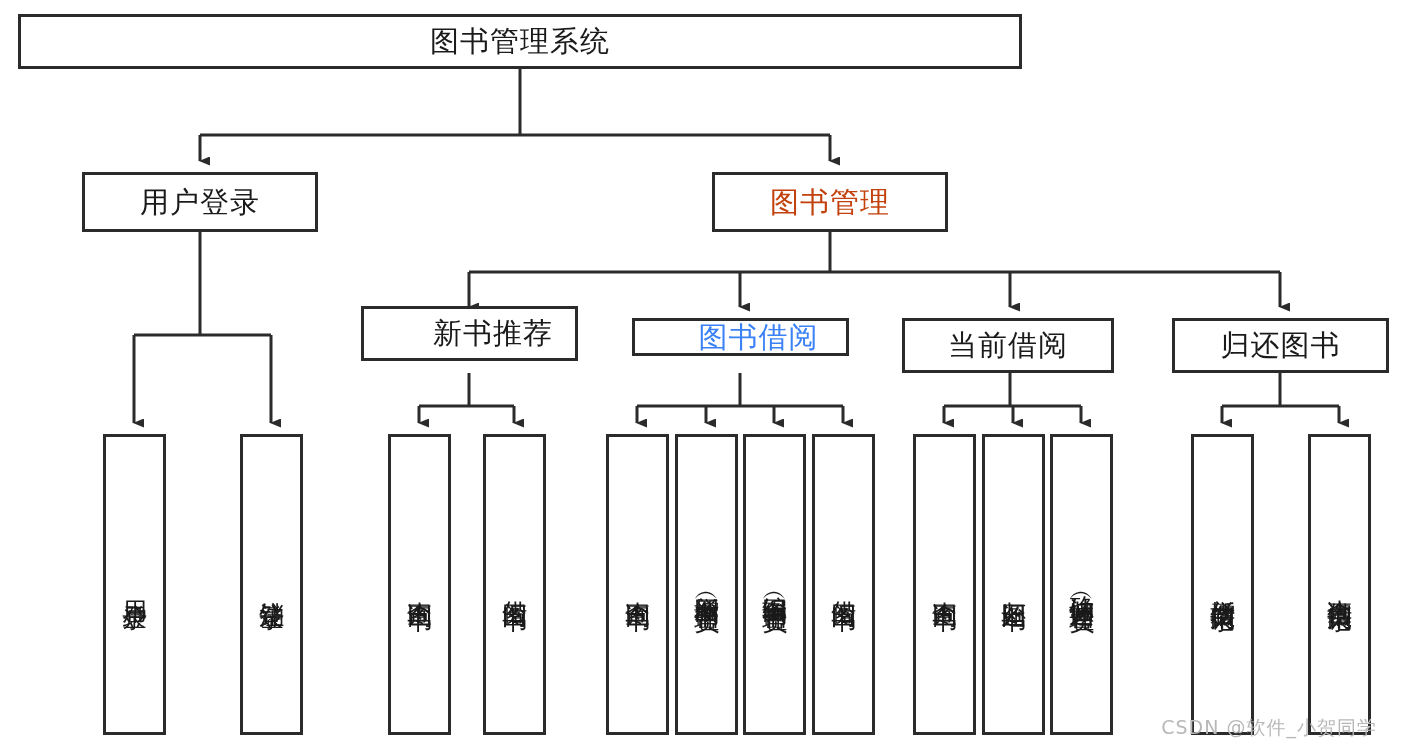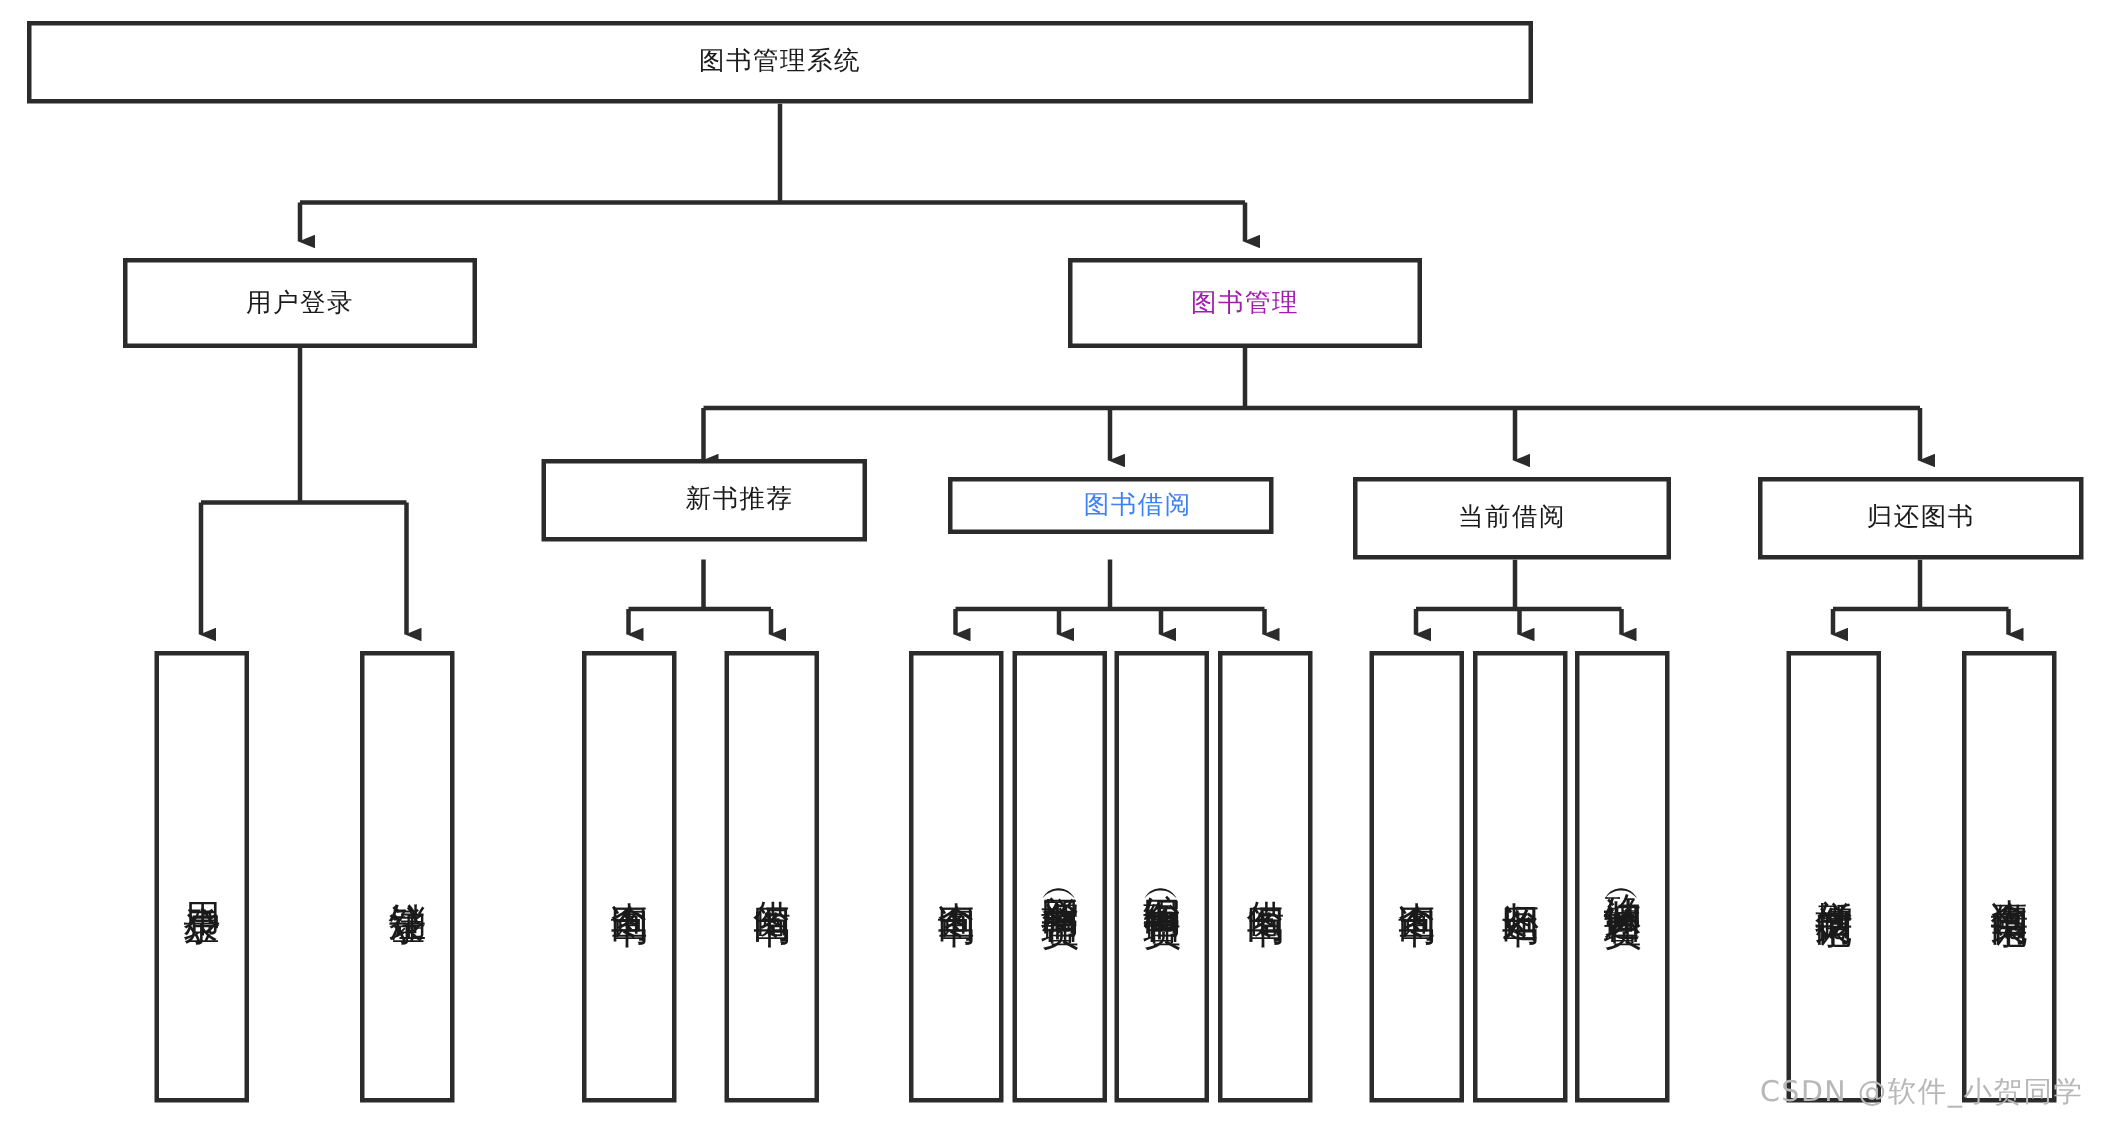--- a/index.html
+++ b/index.html
@@ -30,40 +30,40 @@
     position: absolute;
     box-sizing: border-box;
     background: #ffffff;
     border: 3px solid #2b2b2b;
     display: flex;
     align-items: center;
     justify-content: center;
     color: #1a1a1a;
   }
   .node.horiz {
-    font-size: 17px;
+    font-size: 29px;
     letter-spacing: 1px;
     line-height: 1.2;
   }
   .node.vert {
     writing-mode: vertical-rl;
     text-orientation: upright;
     font-size: 25px;
     line-height: 1.25;
     letter-spacing: 2px;
     padding: 6px 0;
     white-space: nowrap;
   }
   .node.vert .node-label {
     writing-mode: vertical-rl;
     text-orientation: upright;
   }
   #watermark {
     position: absolute;
-    right: 16px;
+    right: 28px;
     bottom: 6px;
     font-size: 19px;
     color: #b8b8b8;
     letter-spacing: 1px;
     white-space: nowrap;
   }
 </style>
 </head>
 <body>
 
@@ -122,21 +122,21 @@
     </g>
   </svg>
 
   <div class="node horiz" id="node-root" style="left: 18px; top: 14px; width: 1004px; height: 55px; border-color: rgb(43, 43, 43); color: rgb(26, 26, 26); background: rgb(255, 255, 255);">
     <span class="node-label">图书管理系统</span>
   </div>
 
   <div class="node horiz" id="node-l1-0" style="left: 82px; top: 172px; width: 236px; height: 60px; border-color: rgb(43, 43, 43); color: rgb(26, 26, 26); background: rgb(255, 255, 255);">
     <span class="node-label">用户登录</span>
   </div>
-  <div class="node horiz" id="node-l1-1" style="left: 712px; top: 172px; width: 236px; height: 60px; border-color: rgb(43, 43, 43); color: #a21caf; background: rgb(255, 255, 255);">
+  <div class="node horiz" id="node-l1-1" style="left: 712px; top: 172px; width: 236px; height: 60px; border-color: rgb(43, 43, 43); color: #c2410c; background: rgb(255, 255, 255);">
     <span class="node-label">图书管理</span>
   </div>
 
   <div class="node horiz" id="node-l2-0" style="left: 361px; top: 306px; width: 217px; height: 55px; border-color: rgb(43, 43, 43); color: rgb(26, 26, 26); background: rgb(255, 255, 255); padding-left: 47px;">
     <span class="node-label">新书推荐</span>
   </div>
   <div class="node horiz" id="node-l2-1" style="left: 632px; top: 318px; width: 217px; height: 38px; border-color: rgb(43, 43, 43); color: #3b82f6; background: rgb(255, 255, 255); padding-left: 36px;">
     <span class="node-label">图书借阅</span>
   </div>
   <div class="node horiz" id="node-l2-2" style="left: 902px; top: 318px; width: 212px; height: 55px; border-color: rgb(43, 43, 43); color: rgb(26, 26, 26); background: rgb(255, 255, 255);">

